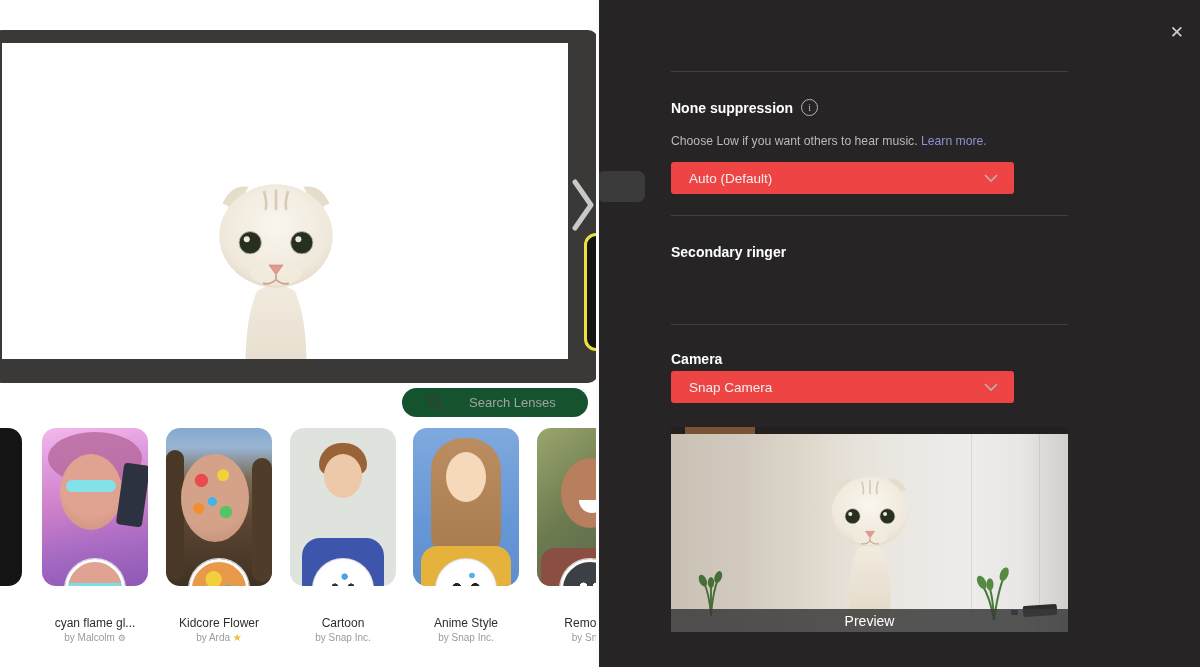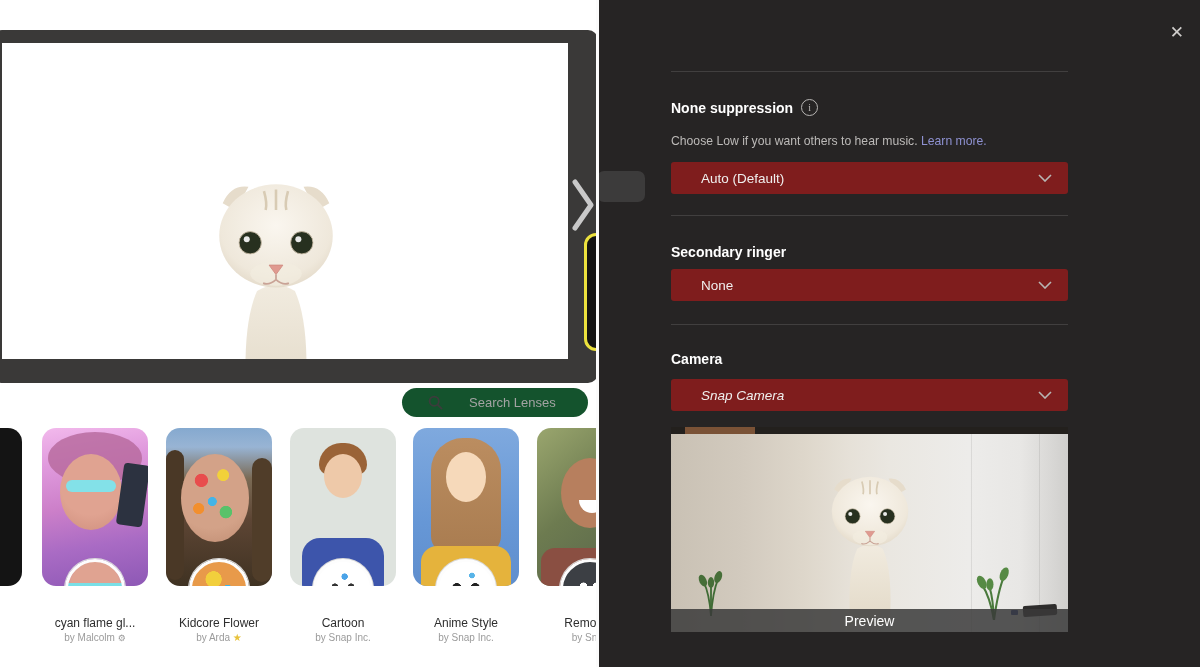--- a/index.html
+++ b/index.html
@@ -80,22 +80,22 @@
   .white-seam{position:absolute;left:596px;top:0;width:3px;height:667px;background:#fbfbfb;z-index:6;}
   .panel{position:absolute;left:599px;top:0;width:601px;height:667px;background:#262424;z-index:5;color:#fff;}
   .drag-tab{position:absolute;left:-2px;top:171px;width:48px;height:31px;background:#3c3b3b;border-radius:7px;cursor:pointer;}
   .close-x{position:absolute;right:16px;top:24px;font-size:17px;color:#cfcdcb;cursor:pointer;line-height:1;}
   .divider{position:absolute;left:72px;width:397px;height:1px;background:#413f3f;}
   .sec-heading{position:absolute;left:72px;font-size:14px;font-weight:bold;color:#ffffff;display:flex;align-items:center;gap:8px;}
   .info-ic{display:inline-flex;align-items:center;justify-content:center;width:15px;height:15px;border:1px solid #b8b6b4;
            border-radius:50%;font-size:10px;font-weight:normal;color:#b8b6b4;font-family:"Liberation Serif",serif;cursor:pointer;}
   .sec-desc{position:absolute;left:72px;top:134px;font-size:12.2px;color:#bcbab8;}
   .sec-desc a{color:#8e91d1;text-decoration:none;cursor:pointer;}
-  .dropdown{position:absolute;left:72px;width:397px;height:32px;background:#7f1d1d;border-radius:3px;
-            display:flex;align-items:center;justify-content:space-between;padding:0 16px 0 30px;box-sizing:border-box;cursor:pointer;}
+  .dropdown{position:absolute;left:72px;width:343px;height:32px;background:#ef4444;border-radius:3px;
+            display:flex;align-items:center;justify-content:space-between;padding:0 16px 0 18px;box-sizing:border-box;cursor:pointer;}
   .dropdown span{font-size:13.5px;color:#f0efee;}
   .cam-preview{position:absolute;left:72px;top:427px;width:397px;height:205px;overflow:hidden;
       background:linear-gradient(90deg,#c9c1b4 0%,#d2cabe 18%,#ded7cb 34%,#e6e1d8 45%,#eae7e1 55%,#edecea 75%,#e8e7e5 88%,#d8d7d5 96%,#cfcecc 100%);}
   .cp-topstrip{position:absolute;left:0;top:0;width:100%;height:7px;background:#23201d;}
   .cp-brown{position:absolute;left:14px;top:0;width:70px;height:7px;background:#7a5236;}
   .cp-seam1{position:absolute;left:300px;top:7px;width:1px;height:100%;background:rgba(0,0,0,.08);}
   .cp-seam2{position:absolute;left:368px;top:7px;width:1px;height:100%;background:rgba(0,0,0,.08);}
   .cat-small{position:absolute;left:50%;transform:translateX(-50%);bottom:8px;width:116px;height:168px;}
   .plantL{position:absolute;left:22px;bottom:16px;width:36px;height:50px;}
   .plantR{position:absolute;left:302px;bottom:12px;width:42px;height:56px;}
@@ -233,33 +233,27 @@
       <svg width="14" height="8" viewBox="0 0 14 8">
         <polyline points="1,1 7,7 13,1" fill="none" stroke="#b8b6b4" stroke-width="1.6"></polyline>
       </svg>
     </div>
 
     <div class="divider" style="top:215px;"></div>
 
     <div class="sec-heading" style="top:244px;">
       <span>Secondary ringer</span>
     </div>
-    <div class="dropdown" style="top:269px;">
-      <span>None</span>
-      <svg width="14" height="8" viewBox="0 0 14 8">
-        <polyline points="1,1 7,7 13,1" fill="none" stroke="#b8b6b4" stroke-width="1.6"></polyline>
-      </svg>
-    </div>
 
     <div class="divider" style="top:324px;"></div>
 
     <div class="sec-heading" style="top:351px;">
       <span>Camera</span>
     </div>
-    <div class="dropdown" style="top:379px;font-style:italic;">
+    <div class="dropdown" style="top:371px;">
       <span>Snap Camera</span>
       <svg width="14" height="8" viewBox="0 0 14 8">
         <polyline points="1,1 7,7 13,1" fill="none" stroke="#b8b6b4" stroke-width="1.6"></polyline>
       </svg>
     </div>
 
     <div class="cam-preview">
       <div class="cp-topstrip"></div>
       <div class="cp-brown"></div>
       <div class="cp-seam1"></div>

